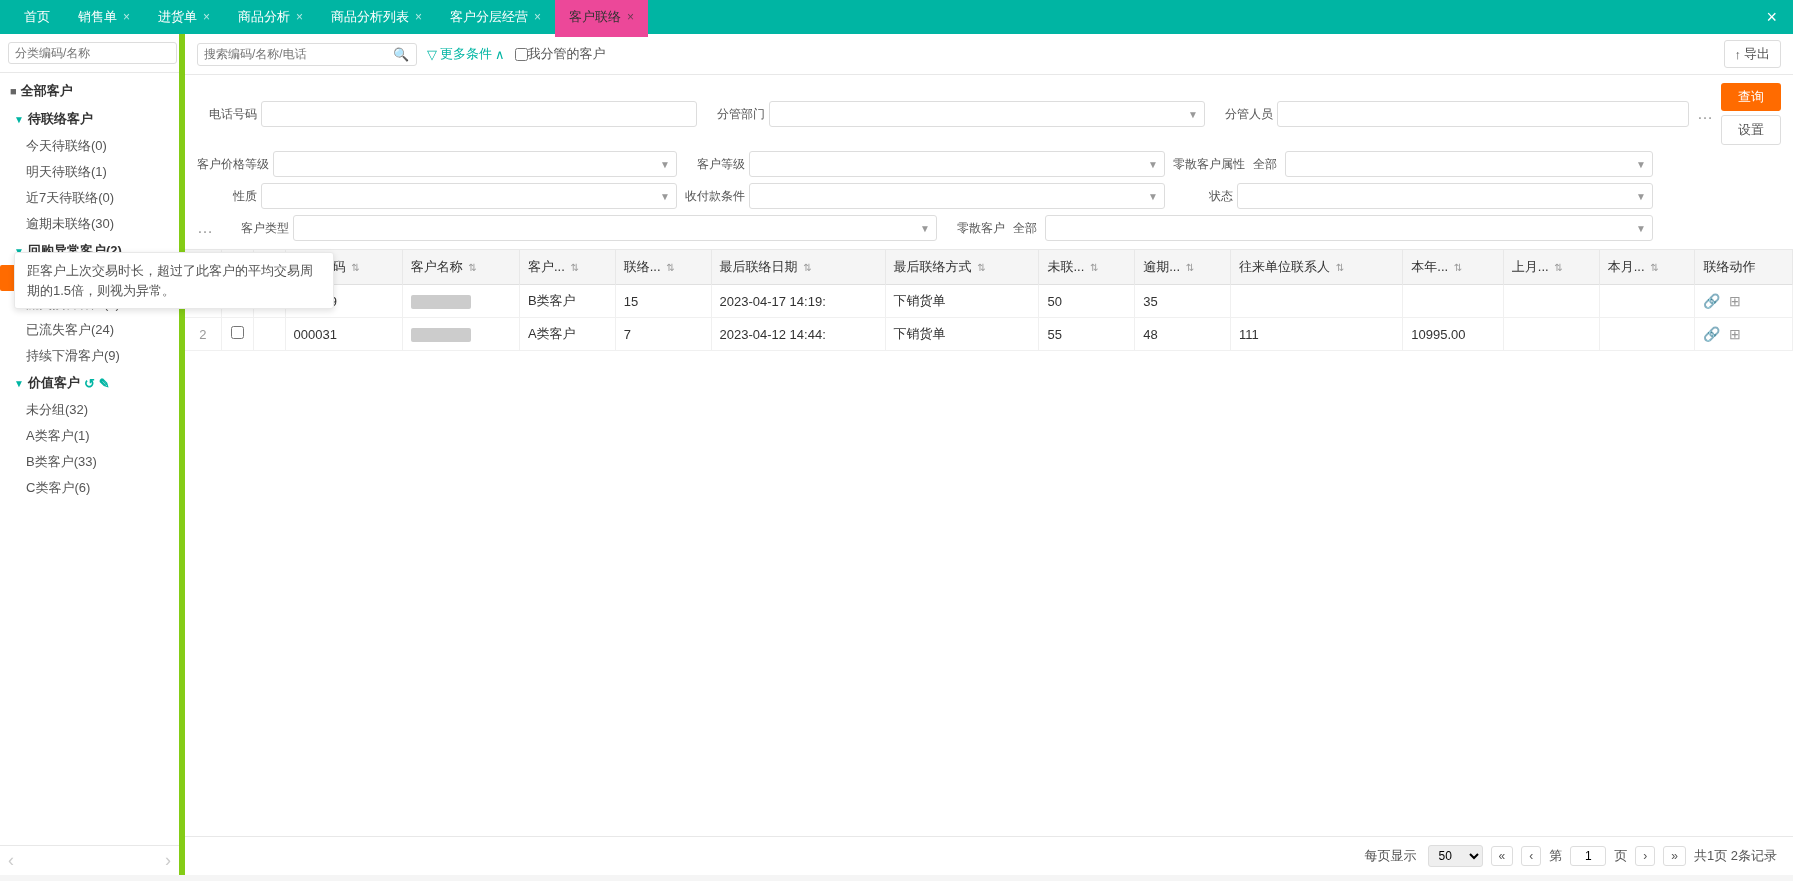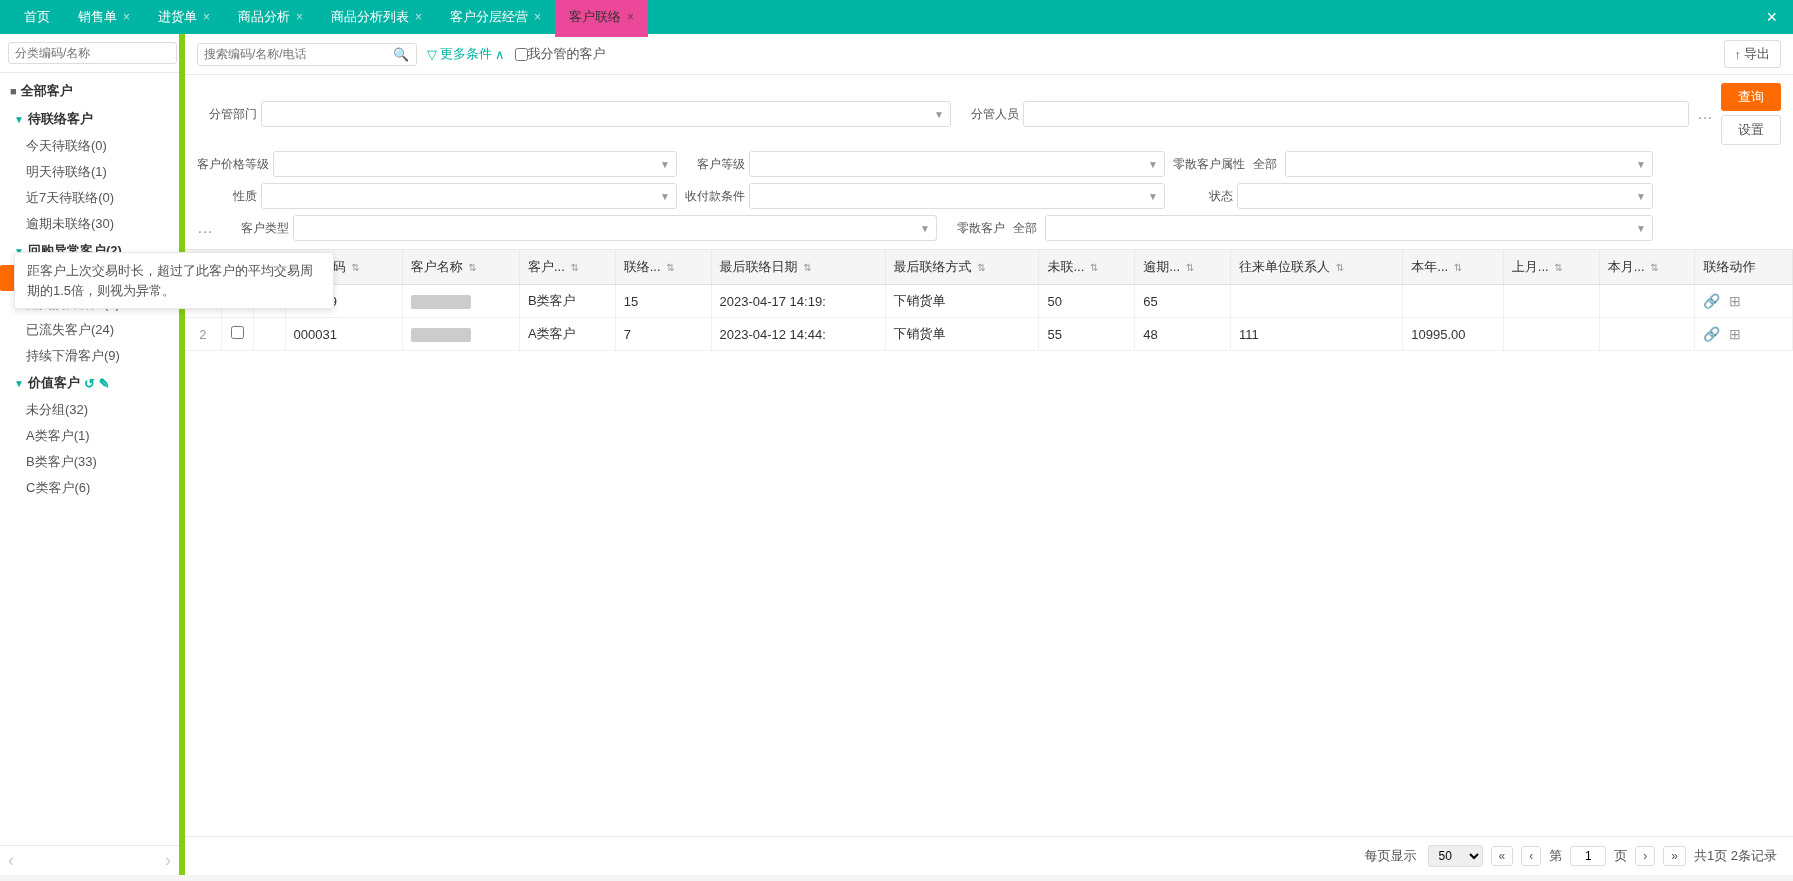--- a/index.html
+++ b/index.html
@@ -293,20 +293,24 @@
           <span>↑</span>
           <span>导出</span>
         </button>
       </div>
     </div>
 
     <div class="filter-area">
 
       <div class="filter-row">
         <div class="filter-item">
+          <span class="filter-label">电话号码</span>
+          <input class="filter-input" type="text" style="">
+        </div>
+        <div class="filter-item">
           <span class="filter-label">分管部门</span>
           <div class="filter-select">
             <span></span>
             <span class="dropdown-arrow">▼</span>
           </div>
         </div>
         <div class="filter-item">
           <span class="filter-label">分管人员</span>
           <input class="filter-input" type="text" style="flex: 1 1 0%;">
           <span style="color:#999;cursor:pointer;margin-left:4px;font-size:16px;">…</span>
@@ -467,21 +471,21 @@
             <td></td>
             <td>000039</td>
             <td><span class="blurred-cell"></span></td>
             <td>B类客户</td>
             <td>15</td>
             <td>2023-04-17 14:19:</td>
             <td>
               <span class="link-cell">下销货单</span>
             </td>
             <td>50</td>
-            <td>65</td>
+            <td>35</td>
             <td></td>
             <td></td>
             <td></td>
             <td></td>
             <td>
               <div class="row-actions">
                 <span class="row-action-icon">🔗</span>
                 <span class="row-action-icon">⊞</span>
               </div>
             </td>

